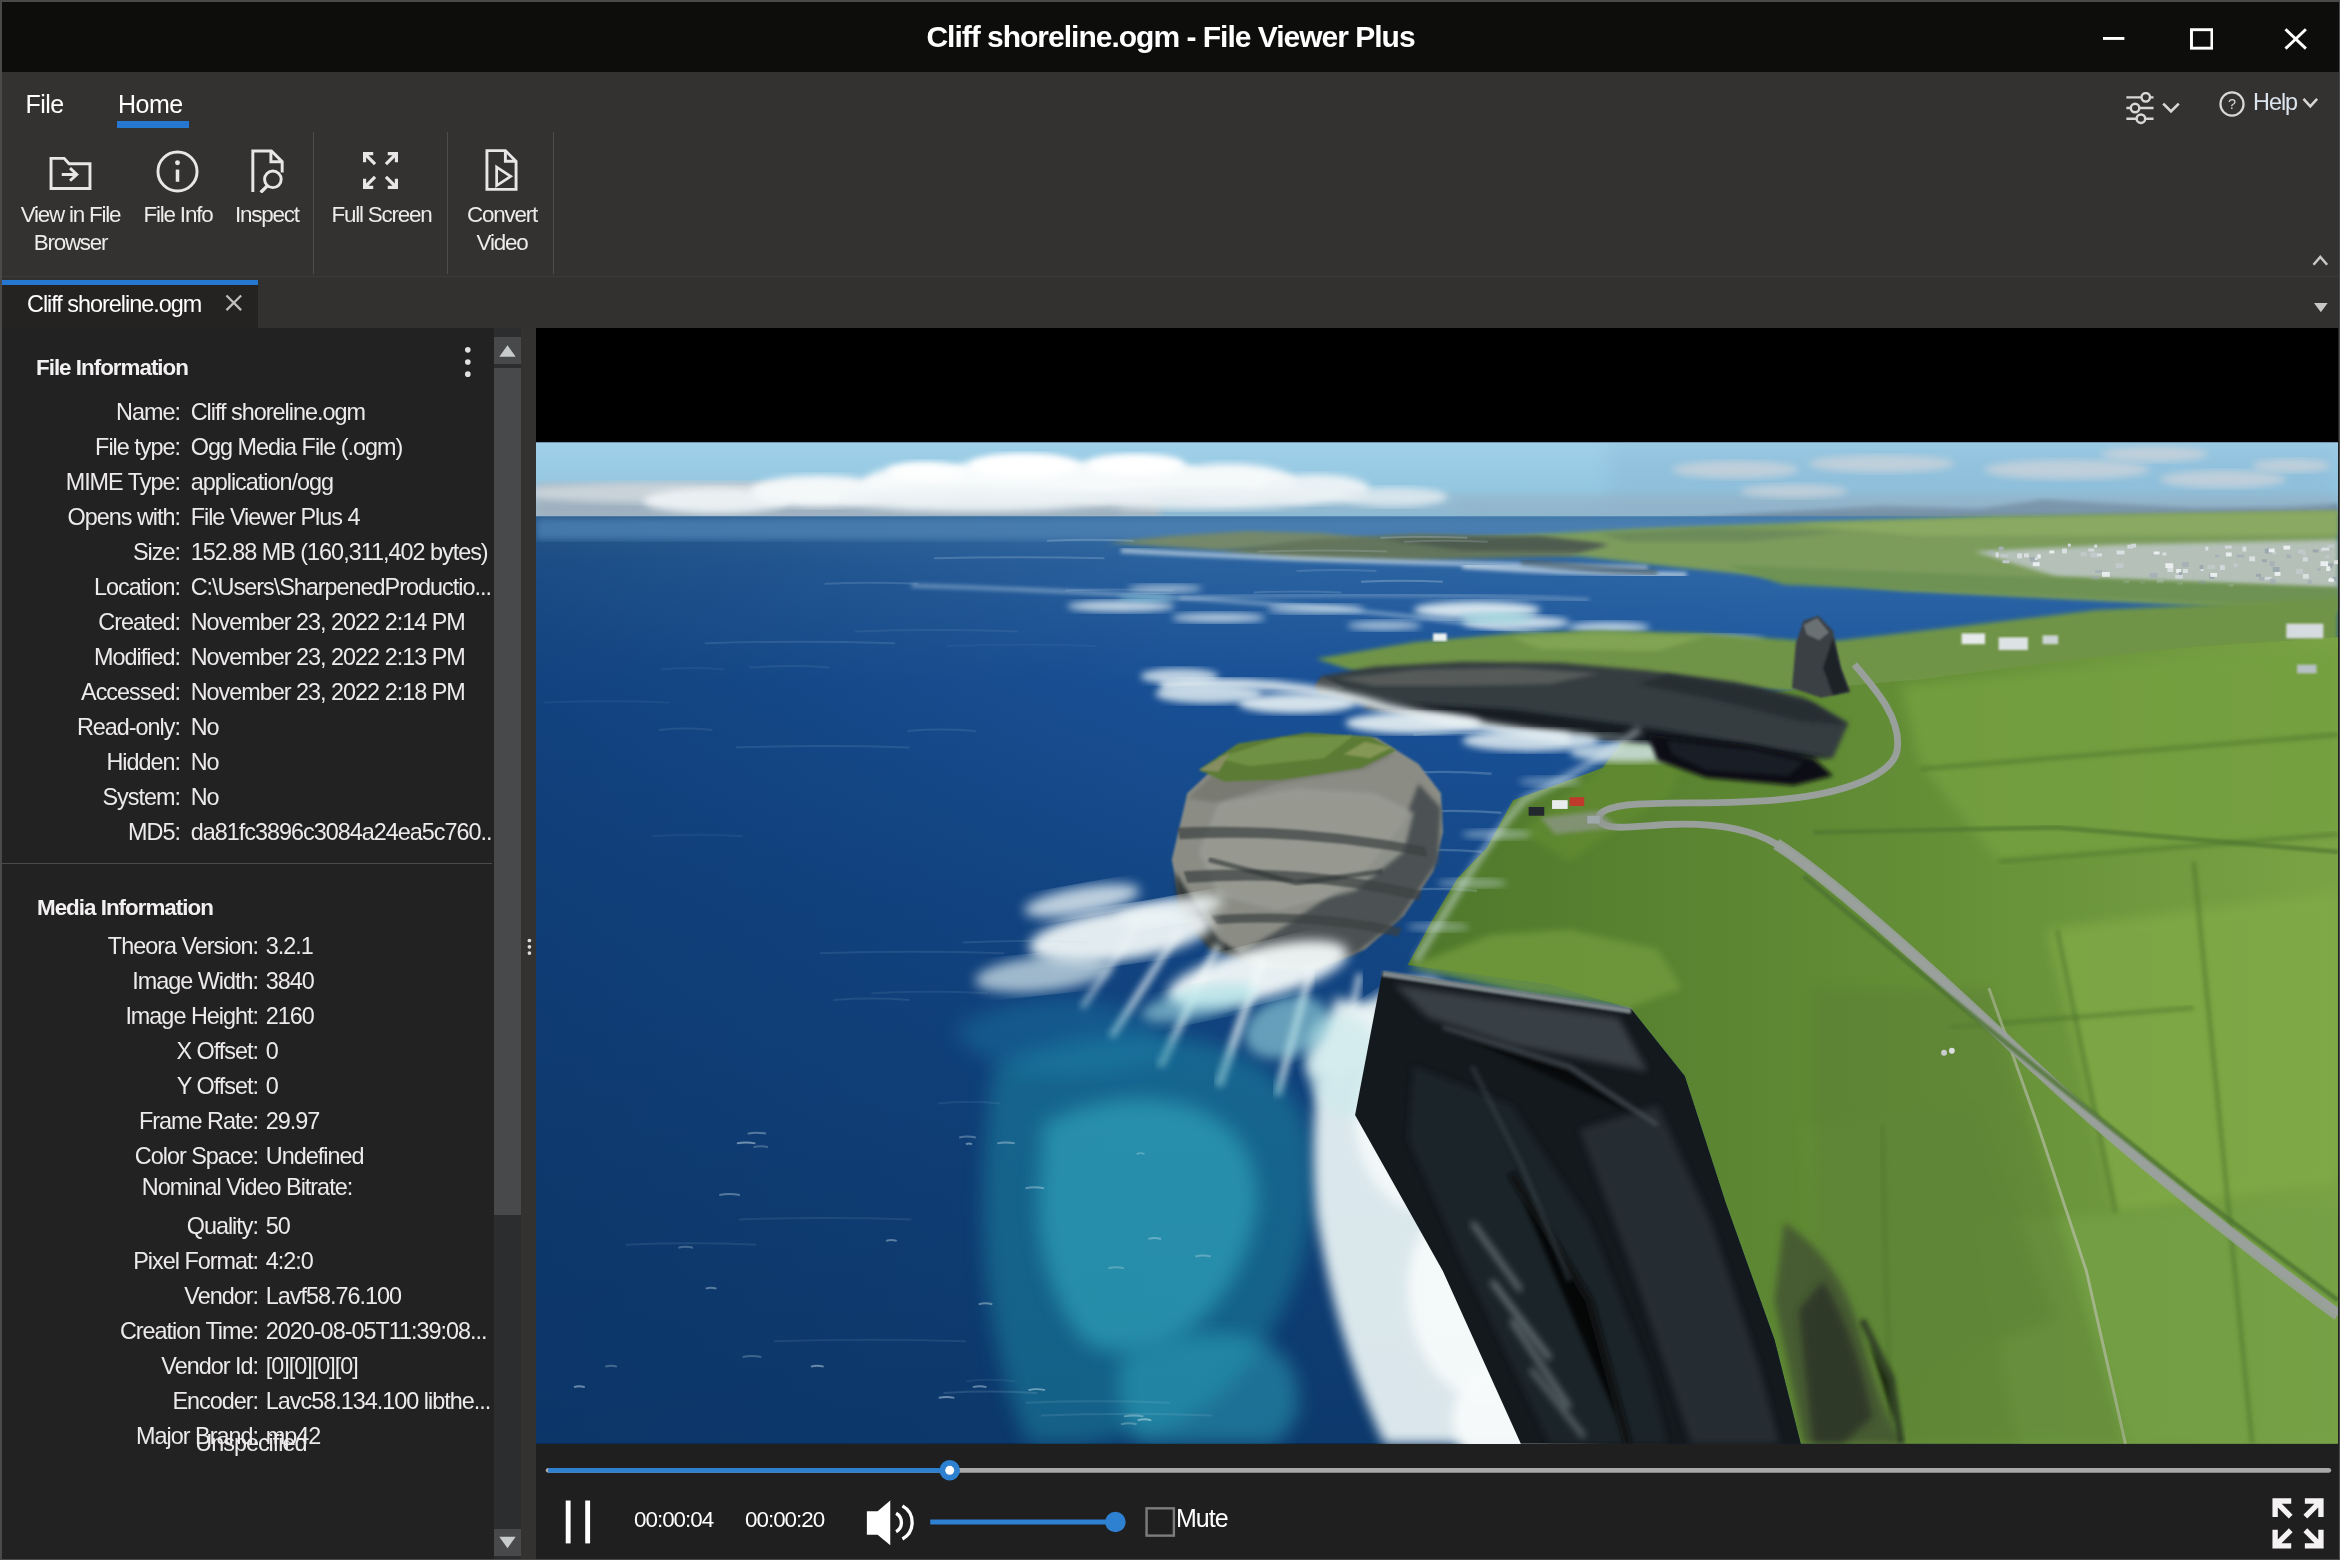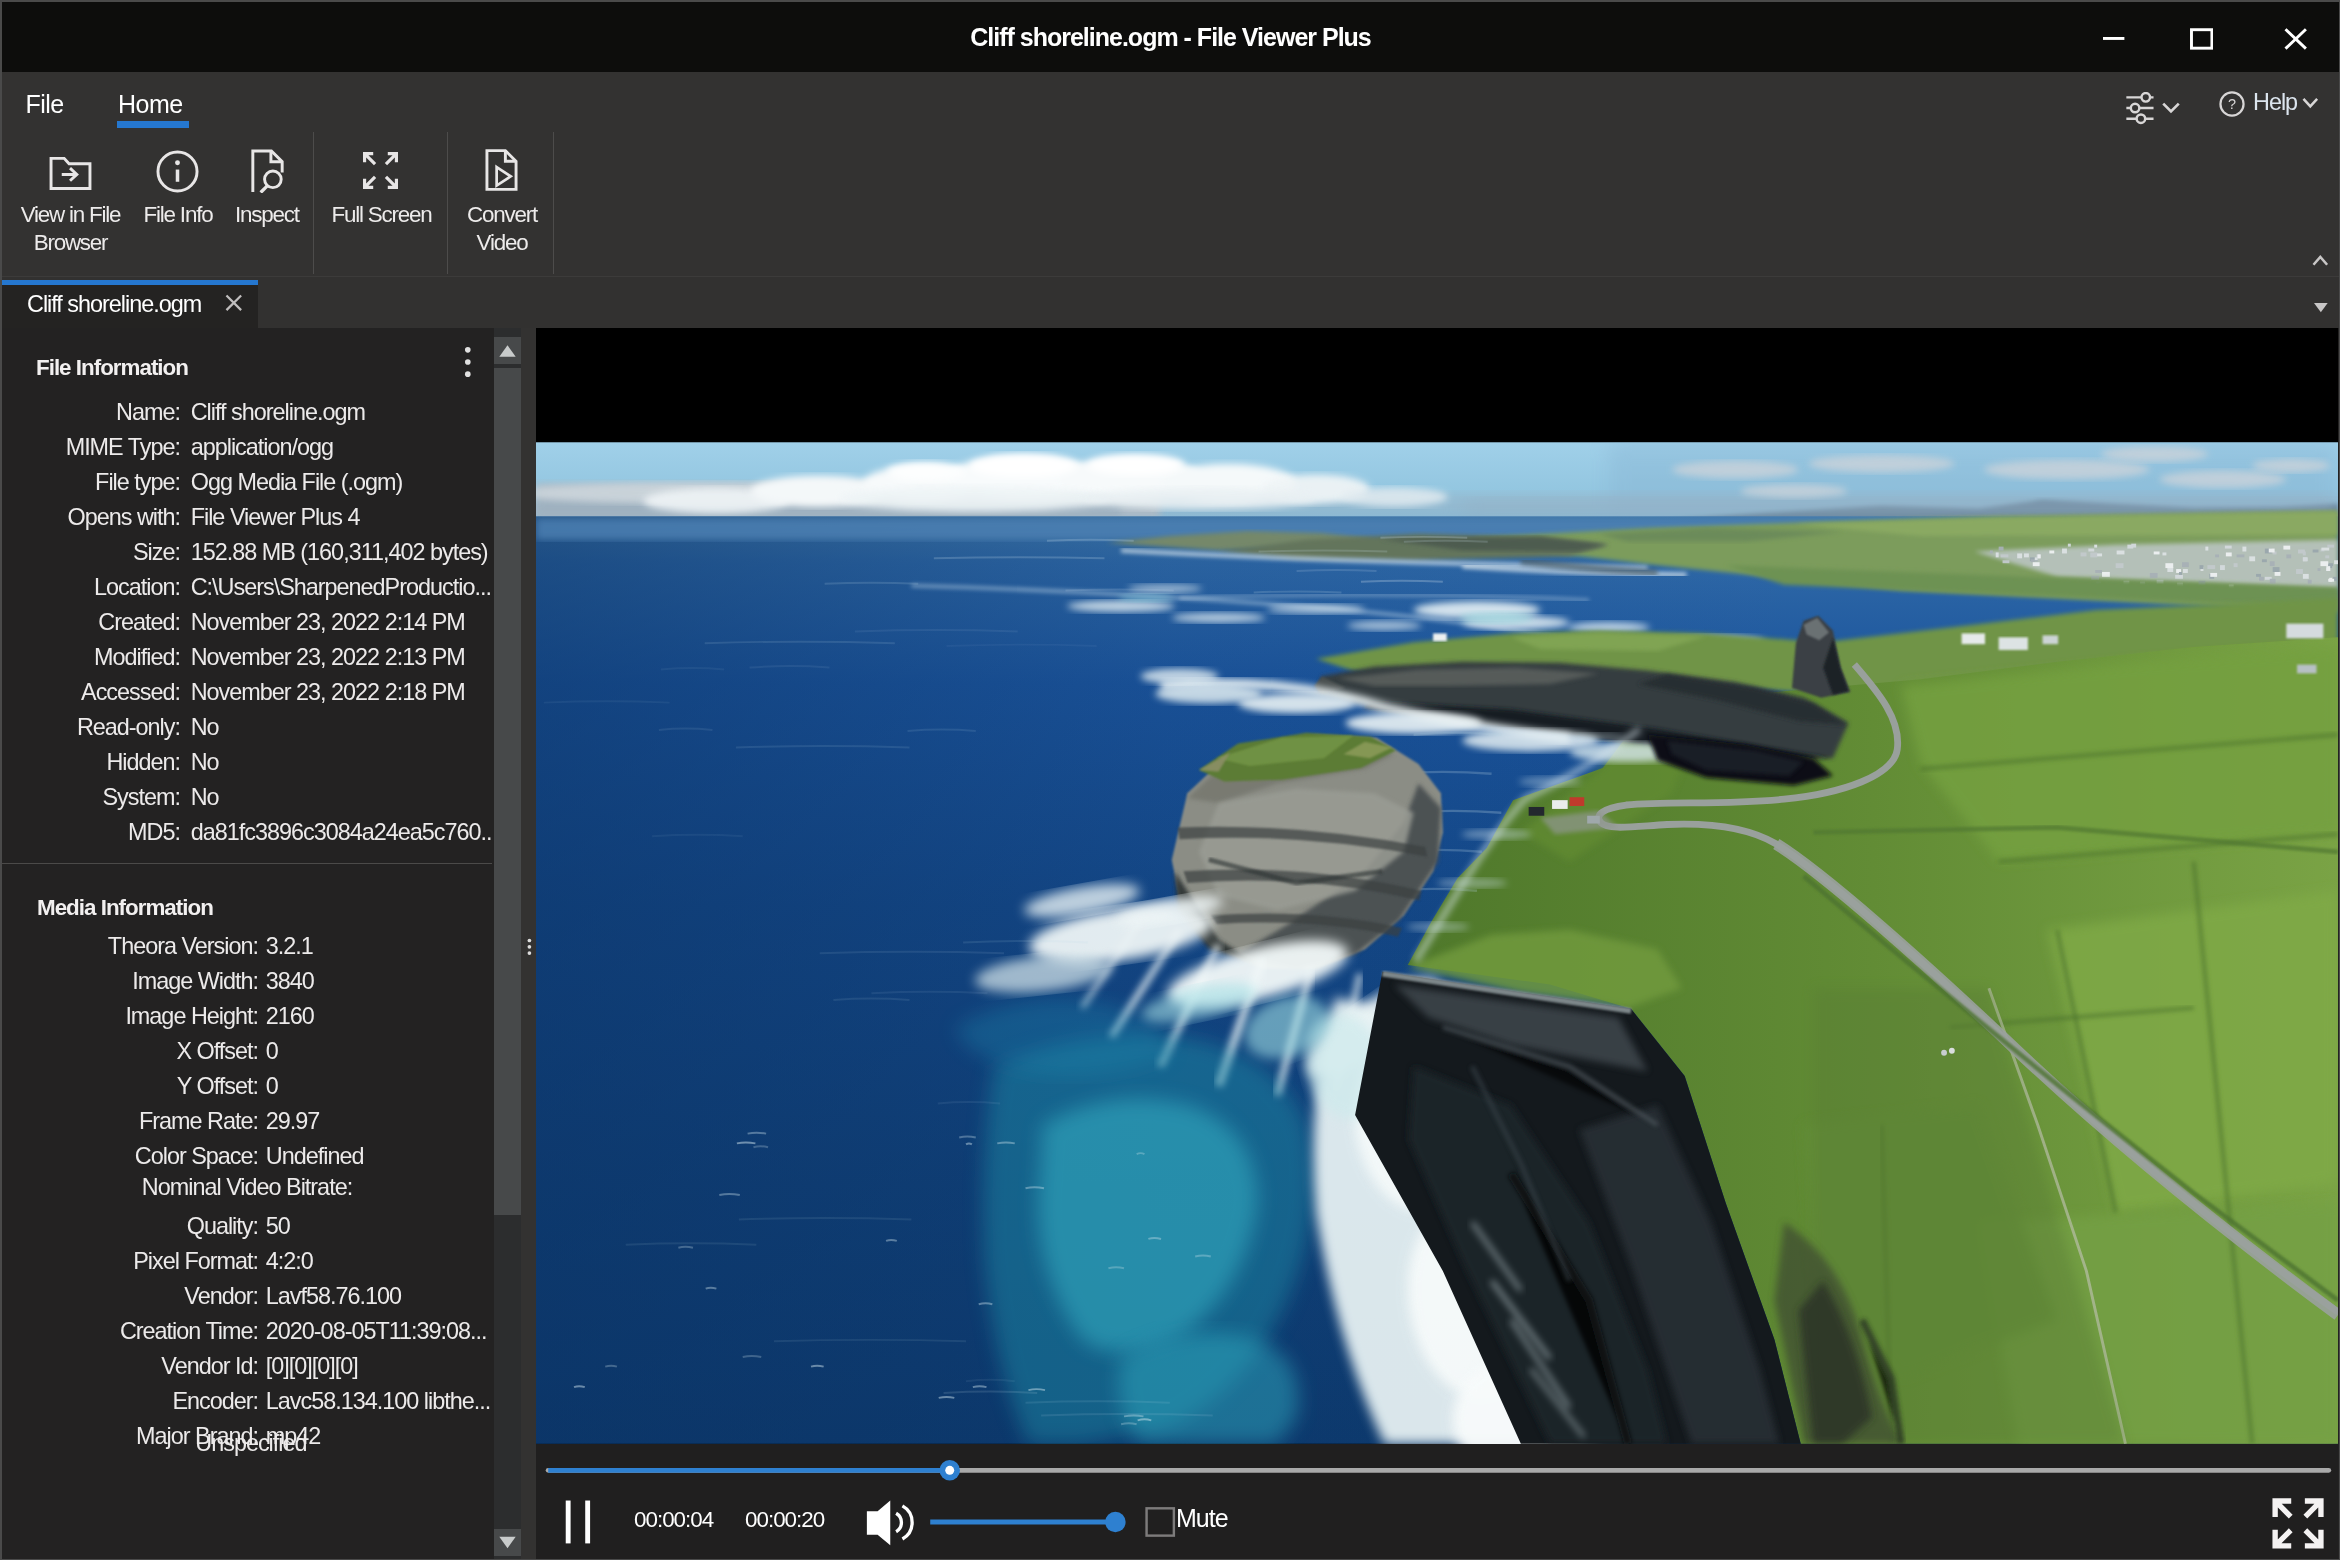--- a/index.html
+++ b/index.html
@@ -2,21 +2,21 @@
 <html><head><meta charset="utf-8">
 <style>
 * { margin:0; padding:0; box-sizing:border-box; }
 html,body { width:2341px; height:1560px; overflow:hidden; background:#4a4a4a; }
 body { font-family:"Liberation Sans", sans-serif; position:relative; }
 .win { position:absolute; left:2px; top:2px; width:2337px; height:1556px; background:#333231; }
 .dots { background-image: radial-gradient(circle, rgba(255,255,255,0.06) 1px, transparent 1.4px), radial-gradient(circle, rgba(255,255,255,0.06) 1px, transparent 1.4px); background-size: 8.8px 8.8px; background-position: 0 0, 4.4px 4.4px; }
 
 
 .titlebar { position:absolute; left:0; top:0; width:2337px; height:70px; background:#0d0d0c; }
-.title { position:absolute; left:0; right:0; top:0; height:70px; line-height:70px; text-align:center; color:#fff; font-size:25px; font-weight:bold; letter-spacing:-1px; }
+.title { position:absolute; left:0; right:0; top:0; height:70px; line-height:70px; text-align:center; color:#fff; font-size:30px; font-weight:bold; letter-spacing:-1px; }
 
 
 .ribbon { position:absolute; left:0; top:70px; width:2337px; height:204px; background:#333231; }
 .menu { position:absolute; top:17.6px; height:29px; line-height:29px; color:#fff; font-size:25px; letter-spacing:-0.5px; }
 .lblA { position:absolute; top:129px; line-height:28px; color:#edebeb; font-size:22.4px; letter-spacing:-1.2px; text-align:center; }
 .vsep { position:absolute; top:60px; height:142px; width:1px; background:#4d4c4b; }
 
 
 .tabstrip { position:absolute; left:0; top:274px; width:2337px; height:52px; background:#323130; border-top:1px solid #3c3b3a; }
 .tab { position:absolute; left:0; top:2.9px; width:256px; height:49px; background:#242322; border-top:5.9px solid #2577cf; }
@@ -138,26 +138,26 @@
           <circle cx="8" cy="7" r="2.9" fill="#e0e0e0"></circle>
           <circle cx="8" cy="19.5" r="2.9" fill="#e0e0e0"></circle>
           <circle cx="8" cy="32" r="2.9" fill="#e0e0e0"></circle>
         </svg>
         <div style="position:absolute; left:0; top:67px; width:490px;">
           <div class="row">
             <div class="k" style="flex-basis:178px;">Name:</div>
             <div class="v">Cliff shoreline.ogm</div>
           </div>
           <div class="row">
+            <div class="k" style="flex-basis:178px;">File type:</div>
+            <div class="v">Ogg Media File (.ogm)</div>
+          </div>
+          <div class="row">
             <div class="k" style="flex-basis:178px;">MIME Type:</div>
             <div class="v">application/ogg</div>
-          </div>
-          <div class="row">
-            <div class="k" style="flex-basis:178px;">File type:</div>
-            <div class="v">Ogg Media File (.ogm)</div>
           </div>
           <div class="row">
             <div class="k" style="flex-basis:178px;">Opens with:</div>
             <div class="v">File Viewer Plus 4</div>
           </div>
           <div class="row">
             <div class="k" style="flex-basis:178px;">Size:</div>
             <div class="v">152.88 MB (160,311,402 bytes)</div>
           </div>
           <div class="row">

